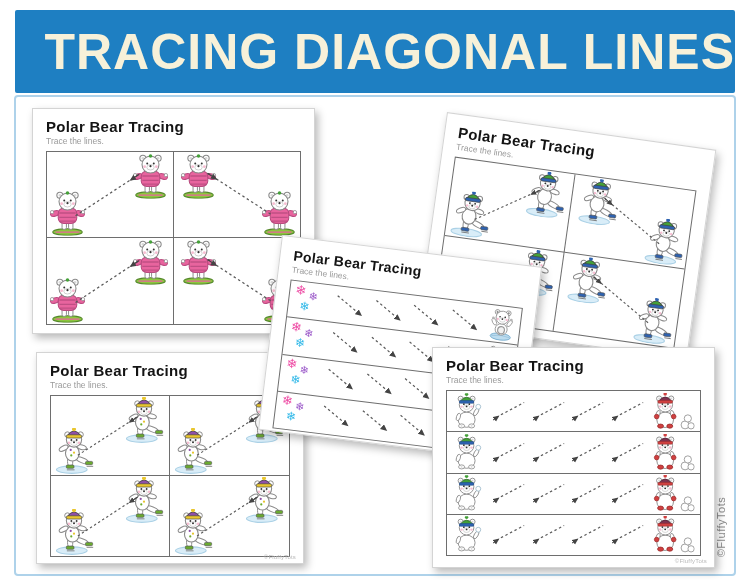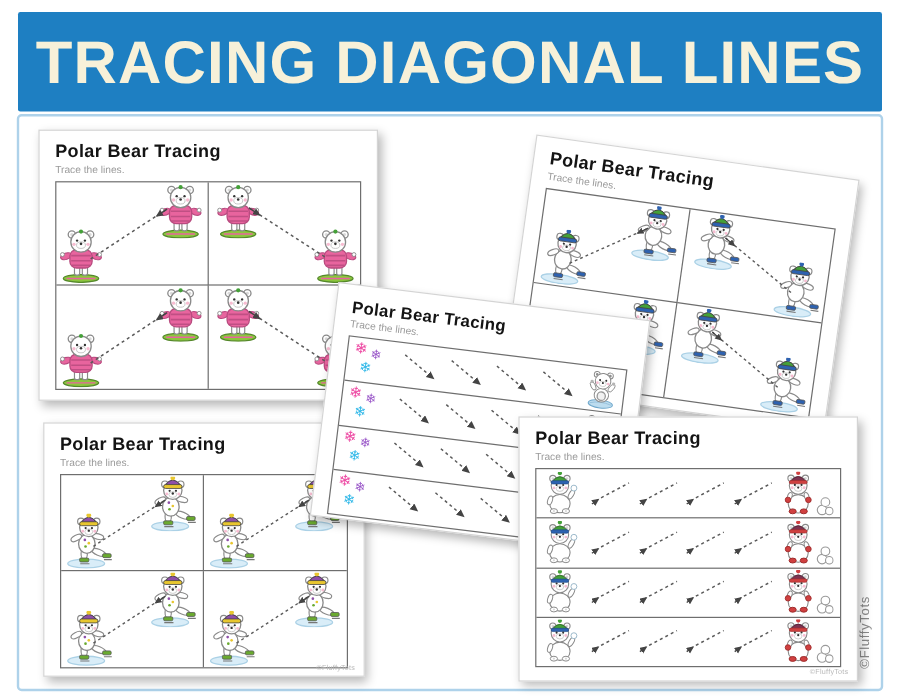--- a/index.html
+++ b/index.html
@@ -1,21 +1,21 @@
 <!DOCTYPE html>
 <html lang="en" style="--c-banner-bg: #1e7fc2; --c-banner-text: #f7f1d9; --c-frame-border: #aed2ea; --c-pink: #e8649e; --c-pink-dark: #b84b7f; --c-board: #8cc63e; --c-hat-green: #44a038; --c-blue: #2e62b0; --c-hat-purple: #8e4fa8; --c-yellow: #e8c62f; --c-skate-green: #6aaa2f; --c-ice: #d9edf8; --c-tube: #bcdcef; --c-maroon: #7e3350; --c-red: #d04040; --c-flake-pink: #ee4da5; --c-flake-purple: #9b59c9; --c-flake-cyan: #30b8e8;"><head>
 <meta charset="utf-8">
 <style>
   html,body{margin:0;padding:0;background:#fff;}
   .page{position:relative;width:750px;height:580px;background:#fff;overflow:hidden;
         font-family:"Liberation Sans",sans-serif;}
   
   .banner{position:absolute;left:15px;top:10px;width:720px;height:83px;
           background:var(--c-banner-bg);border-radius:2px;
-          display:flex;align-items:center;justify-content:center;}
+          display:flex;align-items:center;justify-content:flex-end;}
   .banner h1{margin:0;font-size:50px;font-weight:800;letter-spacing:1px;
              color:var(--c-banner-text);white-space:nowrap;}
   
   .frame{position:absolute;left:14px;top:95px;width:718px;height:477px;
          border:2px solid var(--c-frame-border);border-radius:4px;background:#fff;}
   
   .sheet{position:absolute;background:#fff;border:1px solid #d4d4d4;
          box-shadow:3px 4px 8px rgba(0,0,0,.28);box-sizing:border-box;}
   .sheet-top-left{left:16px;top:11px;width:283px;height:226px;z-index:1;}
   .sheet-top-right{left:431px;top:15px;width:272px;height:212px;z-index:1;

